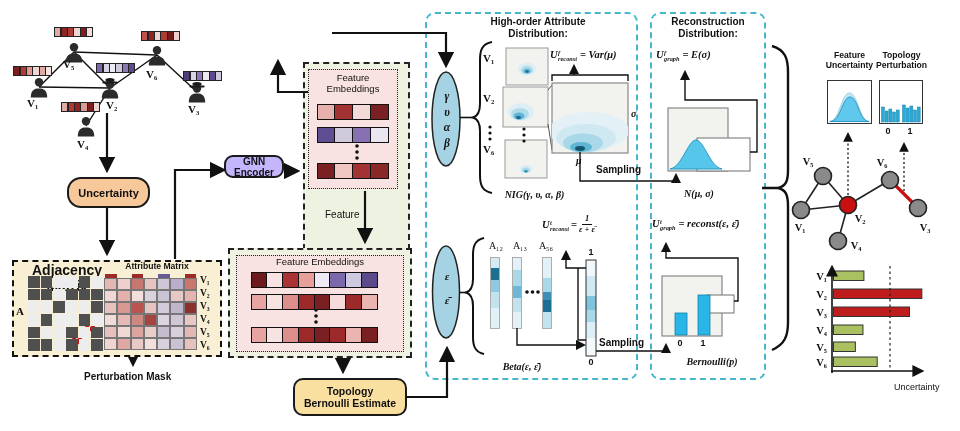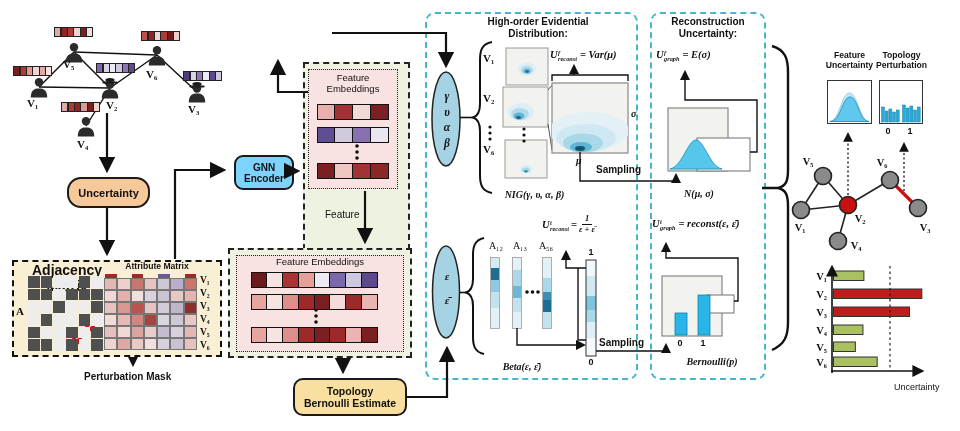--- a/index.html
+++ b/index.html
@@ -38,21 +38,21 @@
 <div id="stage">
 
   <div id="boxes">
     <div class="rbox" style="left:67px;top:177px;width:83px;height:31px;background:#f6c89a;border-radius:14px;font-size:11px">
       <span>Uncertainty</span>
     </div>
 
     <div class="creambox" style="left:12px;top:260px;width:210px;height:97px"></div>
 
 
-    <div class="rbox" style="left:234px;top:155px;width:60px;height:35px;background:#7dd3fc;border-radius:9px;font-size:10px;line-height:1.1">
+    <div class="rbox" style="left:224px;top:155px;width:60px;height:23px;background:#c4b5fd;border-radius:9px;font-size:10px;line-height:1.1">
       <span>GNN Encoder</span>
     </div>
 
     <div class="greenbox" style="left:303px;top:62px;width:107px;height:188px"></div>
     <div class="greenbox" style="left:228px;top:248px;width:184px;height:110px"></div>
 
     <div class="pinkbox" style="left:308px;top:69px;width:90px;height:120px"></div>
     <div class="pinkbox" style="left:236px;top:255px;width:168px;height:97px"></div>
 
     <div class="rbox" style="left:293px;top:378px;width:114px;height:38px;background:#f9e0a0;border-radius:10px;font-size:10.5px;padding:0 8px">
@@ -533,21 +533,21 @@
         <div class="strip" style="position: absolute; left: 62px; top: 102px; display: flex;">
           <div style="background: rgb(226, 170, 165);"></div>
           <div style="background: rgb(176, 58, 54);"></div>
           <div style="background: rgb(142, 36, 35);"></div>
           <div style="background: rgb(221, 154, 148);"></div>
           <div style="background: rgb(124, 30, 30);"></div>
           <div style="background: rgb(240, 214, 210);"></div>
         </div>
       </div>
 
-    <div class="lbl bold" style="left:477px;top:16px;width:122px;text-align:center;font-size:10px">High-order Evidential Distribution:</div>
+    <div class="lbl bold" style="left:477px;top:16px;width:122px;text-align:center;font-size:10px">High-order Attribute Distribution:</div>
     <div class="lbl ser it bold" style="left:436px;top:89px;width:22px;text-align:center;font-size:11.5px;line-height:15.5px">
       <div>γ</div>
       <div>υ</div>
       <div>α</div>
       <div>β</div>
     </div>
     <div class="lbl ser bold" style="left:483px;top:52px;font-size:11px">V₁</div>
     <div class="lbl ser bold" style="left:483px;top:92px;font-size:11px">V₂</div>
     <div class="lbl ser bold" style="left:483px;top:143px;font-size:11px">V₆</div>
     <div class="frm" style="left:550px;top:47px">
@@ -580,21 +580,21 @@
         <span class="frac">
           <span class="num">1</span>
           <span>ε + ε̄</span>
         </span>
       </div>
     <div class="lbl bold" style="left:584px;top:247px;width:14px;text-align:center;font-size:9px">1</div>
     <div class="lbl bold" style="left:584px;top:357px;width:14px;text-align:center;font-size:9px">0</div>
     <div class="lbl bold" style="left:599px;top:337px;font-size:10px">Sampling</div>
     <div class="lbl ser it bold" style="left:478px;top:361px;width:88px;text-align:center;font-size:10px">Beta(ε, ε̄)</div>
 
-    <div class="lbl bold" style="left:663px;top:16px;width:90px;text-align:center;font-size:10px">Reconstruction Uncertainty:</div>
+    <div class="lbl bold" style="left:663px;top:16px;width:90px;text-align:center;font-size:10px">Reconstruction Distribution:</div>
     <div class="frm" style="left:656px;top:47px">
         <span>U</span>
         <span class="ss">
           <span>f</span>
           <span>graph</span>
         </span>
         <span class="fr">= E(σ)</span>
       </div>
     <div class="lbl ser it bold" style="left:670px;top:188px;width:58px;text-align:center;font-size:10px">N(μ, σ)</div>
     <div class="frm" style="left:652px;top:216px">

